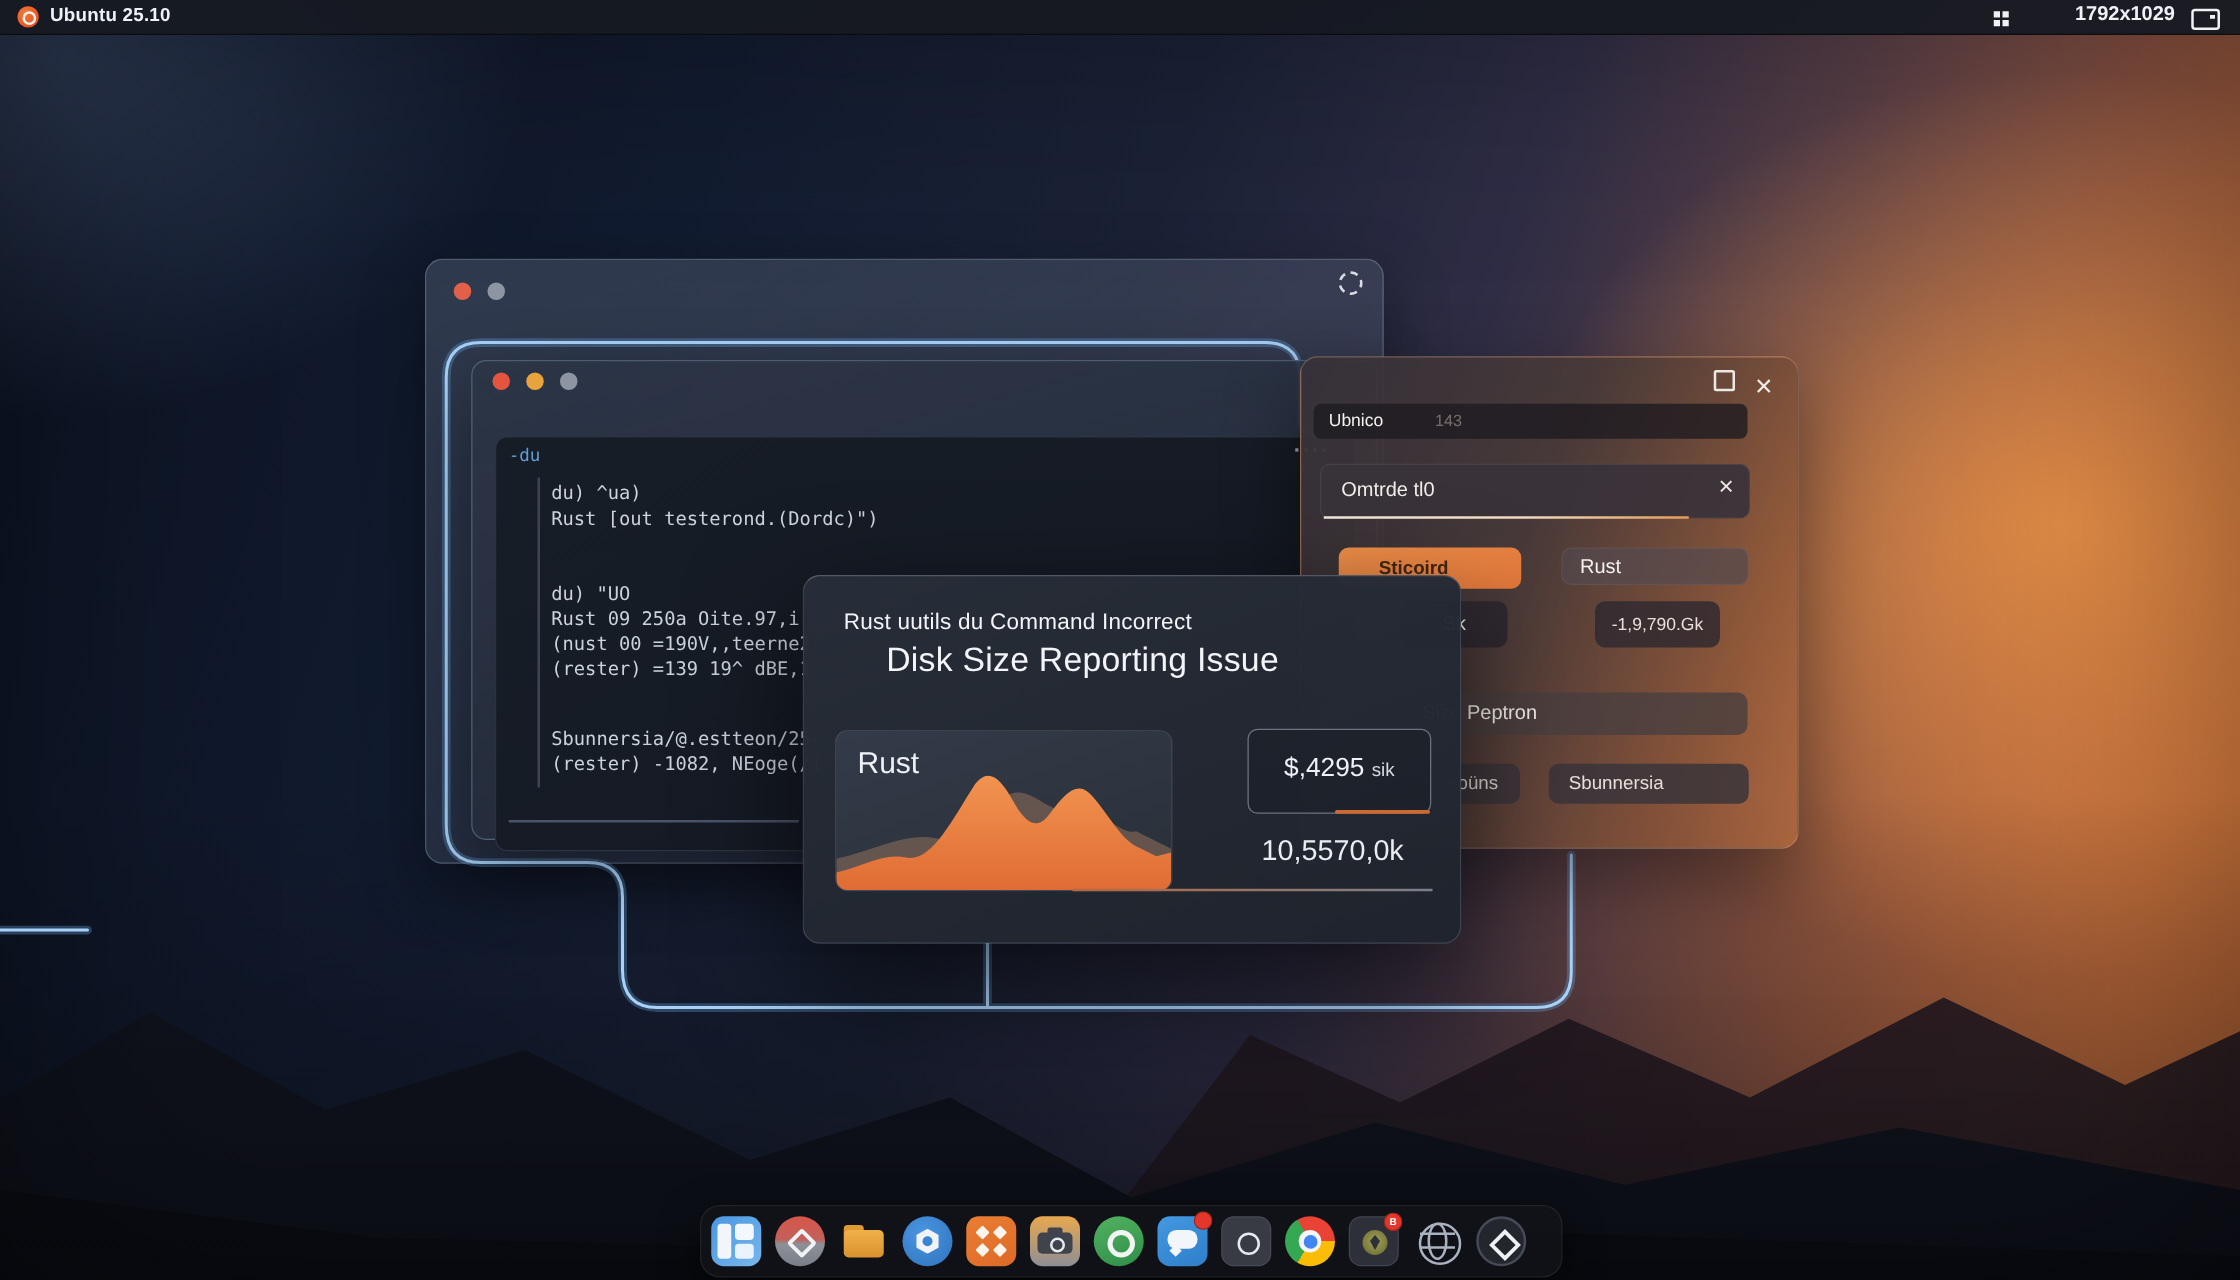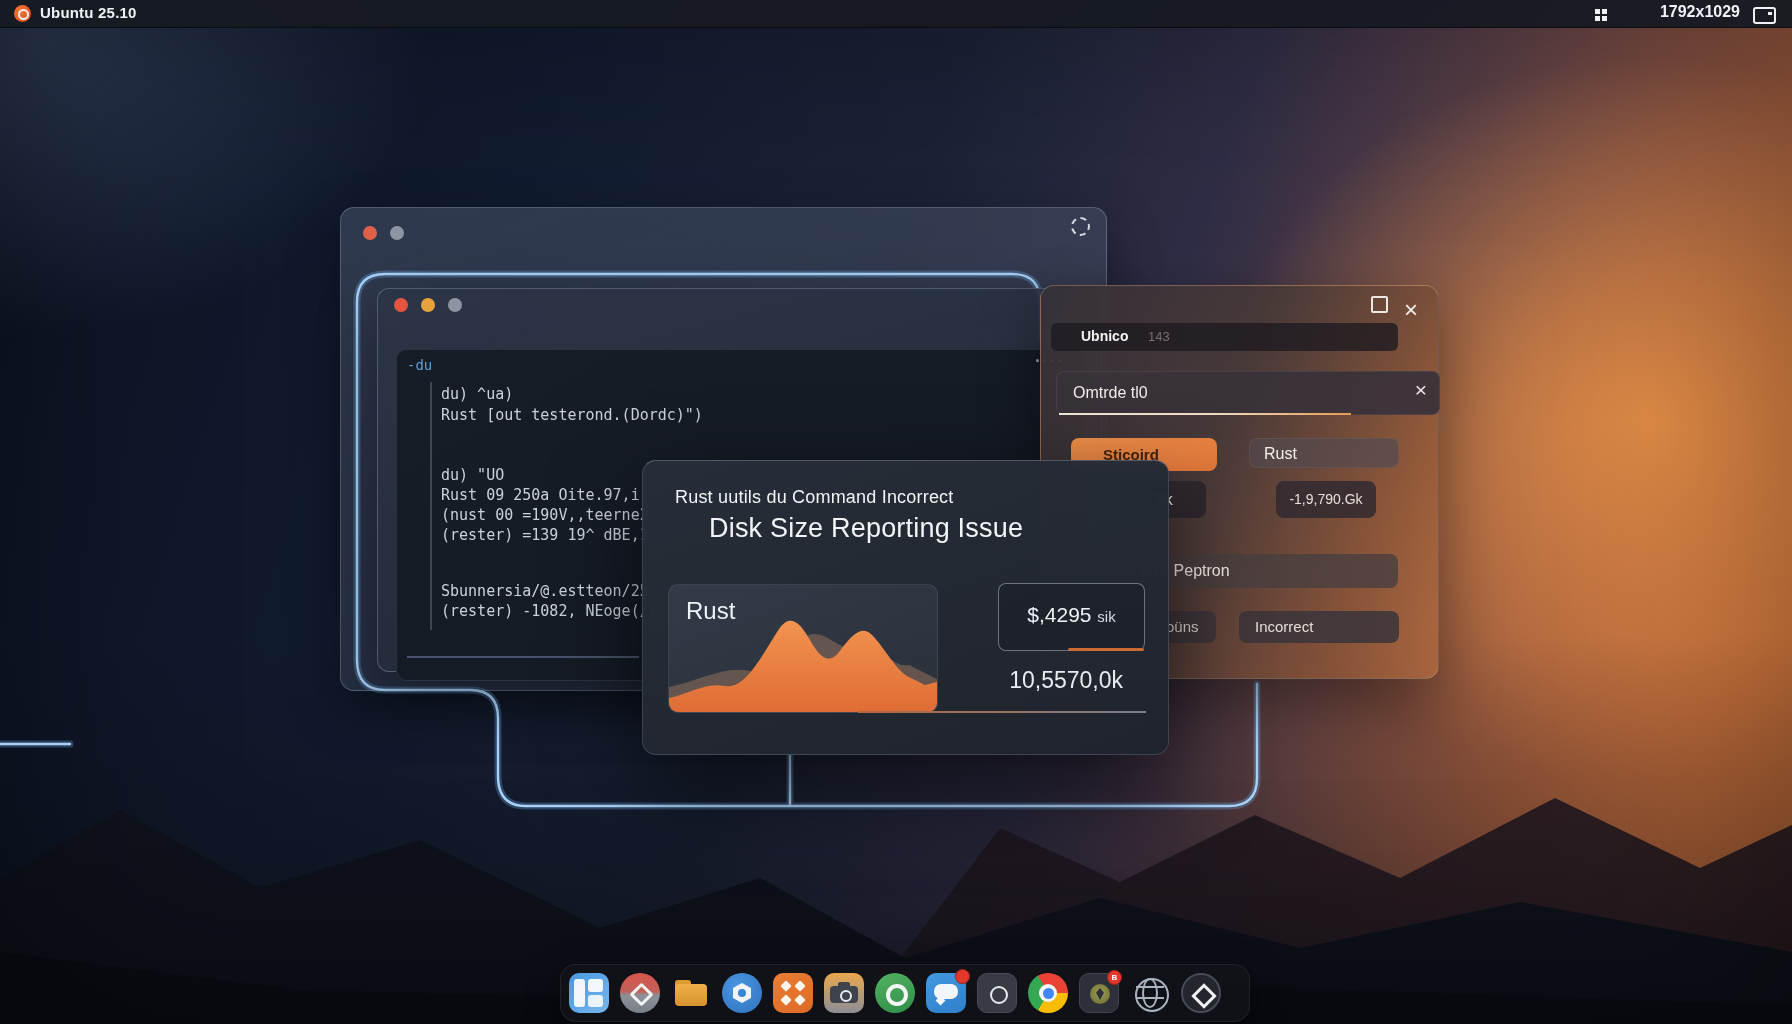--- a/index.html
+++ b/index.html
@@ -52,24 +52,24 @@
   #tdivider{position:absolute;left:10px;top:306px;width:232px;height:2px;background:#49536a;}
 
   
   #panel{position:absolute;left:1040px;top:285px;width:397px;height:392px;border-radius:14px;z-index:5;
     background:linear-gradient(115deg,rgba(54,49,57,.96) 0%,rgba(73,58,55,.88) 42%,rgba(138,84,53,.72) 78%,rgba(186,110,62,.6) 100%);
     border:1px solid rgba(210,170,135,.35);box-shadow:0 24px 60px rgba(0,0,0,.4);color:#f0ece8;}
   #panel .winbtn{position:absolute;top:10px;}
   #pnl-restore{left:330px;width:13px;height:13px;border:2px solid #ece8e4;border-radius:2px;}
   #pnl-close{left:358px;top:2px;font-size:24px;line-height:28px;color:#f2eeea;width:24px;text-align:center;}
   #tabstrip{position:absolute;left:10px;top:37px;width:347px;height:28px;border-radius:6px;background:rgba(28,26,32,.78);}
-  #tab-active{position:absolute;left:12px;top:5px;font-size:14px;font-weight:bold;color:#f4f1ee;margin-left:18px;}
+  #tab-active{position:absolute;left:12px;top:5px;font-size:14px;font-weight:normal;color:#f4f1ee;}
   #tab-inactive{position:absolute;left:97px;top:6px;font-size:13px;color:rgba(220,205,190,.45);}
   #searchbox{position:absolute;left:15px;top:85px;width:342px;height:42px;border-radius:8px;background:rgba(56,50,58,.92);
-    border:1px solid rgba(255,255,255,.07);padding-left:40px;}
+    border:1px solid rgba(255,255,255,.07);}
   #searchbox input{position:absolute;left:14px;top:6px;width:270px;height:28px;background:transparent;border:none;outline:none;
     color:#f2eeea;font:16px "Liberation Sans",sans-serif;}
   #search-clear{position:absolute;right:12px;top:6px;font-size:21px;color:#ece8e4;}
   #search-underline{position:absolute;left:18px;top:127px;width:292px;height:2px;
     background:linear-gradient(90deg,#f2e9dd 0%,#eeD9bd 55%,#e59a56 100%);}
   .pbtn{position:absolute;border-radius:8px;font-size:15px;}
   #btn-primary{left:30px;top:152px;width:146px;height:33px;background:linear-gradient(160deg,#f0914a,#e2763a);
     color:#43250f;font-weight:bold;line-height:33px;padding-left:32px;box-sizing:border-box;}
   #btn-rust{left:208px;top:152px;width:150px;height:30px;background:rgba(85,74,78,.72);color:#f4f1ee;
     font-size:16px;line-height:30px;padding-left:14px;box-sizing:border-box;border:1px solid rgba(255,255,255,.06);}
@@ -214,21 +214,21 @@
       <input value="Omtrde tl0" style="">
       <div id="search-clear">×</div>
     </div>
     <div id="search-underline"></div>
     <div id="btn-primary" class="pbtn">Sticoird</div>
     <div id="btn-rust" class="pbtn">Rust</div>
     <div id="box-sk" class="pbtn">Sk</div>
     <div id="box-neg" class="pbtn">-1,9,790.Gk</div>
     <div id="row-report" class="pbtn">Size Peptron</div>
     <div id="btn-left" class="pbtn">soüns</div>
-    <div id="btn-right" class="pbtn">Incorrect</div>
+    <div id="btn-right" class="pbtn">Sbunnersia</div>
   </div>
 
   <div id="dialog">
     <div id="dlg-title1">Rust uutils du Command Incorrect</div>
     <div id="dlg-title2">Disk Size Reporting Issue</div>
     <div id="dlg-card">
       <div class="clabel">Rust</div>
       <svg width="268" height="127" viewBox="0 0 268 127" style="position:absolute;left:0;top:0">
         <defs>
           <linearGradient id="og" x1="0" y1="0" x2="0" y2="1">

